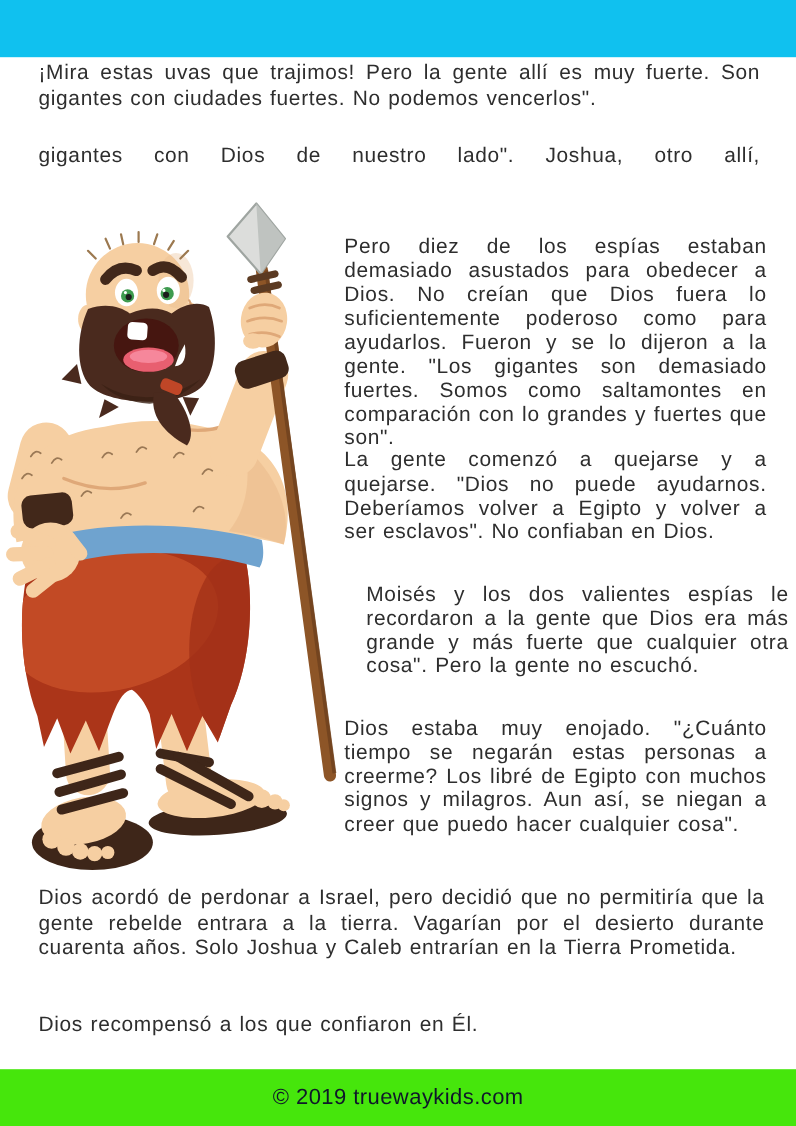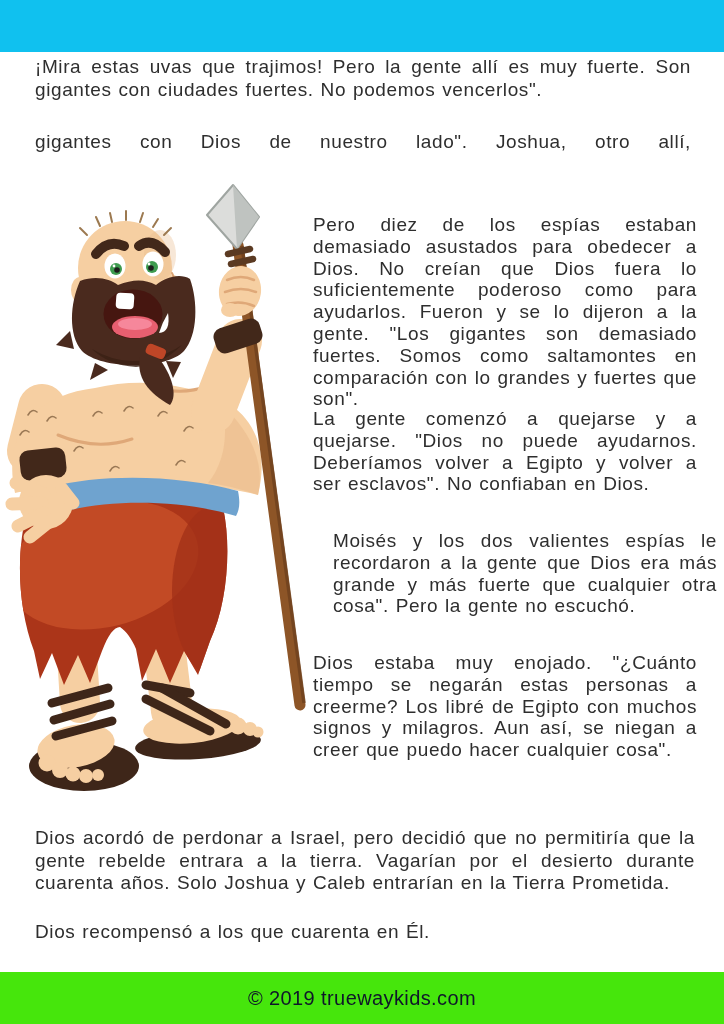--- a/index.html
+++ b/index.html
@@ -18,21 +18,21 @@
     letter-spacing:.6px;word-spacing:1px;
   }
   .full{left:35px;width:656px;}
   .col{left:313px;width:384px;line-height:21.8px;}
   #p1{top:56px;}
   #p2{top:131px;}
   #p3{top:186px;margin-top:28px;}
   #p4{top:408px;}
   #p5{top:530px;margin-left:20px;}
   #p6{top:652px;}
-  #p7{top:827px;width:660px;}
+  #p7{top:806px;width:660px;}
   #p8{top:921px;width:660px;text-align:left;}
   .jline{text-align:justify;text-align-last:justify;}
   .overlap{
     position:absolute;left:275px;top:17px;white-space:nowrap;
     font-size:19px;letter-spacing:.6px;
   }
   .illus{position:absolute;left:0;top:183px;width:330px;height:630px;}
   .illus svg{display:block;width:330px;height:630px;}
 </style>
 </head>
@@ -227,19 +227,19 @@
       </g>
     </svg>
   </div>
 
   <div id="p3" class="para col">Pero diez de los espías estaban demasiado asustados para obedecer a Dios. No creían que Dios fuera lo suficientemente poderoso como para ayudarlos. Fueron y se lo dijeron a la gente. "Los gigantes son demasiado fuertes. Somos como saltamontes en comparación con lo grandes y fuertes que son".</div>
   <div id="p4" class="para col">La gente comenzó a quejarse y a quejarse. "Dios no puede ayudarnos. Deberíamos volver a Egipto y volver a ser esclavos". No confiaban en Dios.</div>
   <div id="p5" class="para col">Moisés y los dos valientes espías le recordaron a la gente que Dios era más grande y más fuerte que cualquier otra cosa". Pero la gente no escuchó.</div>
   <div id="p6" class="para col">Dios estaba muy enojado. "¿Cuánto tiempo se negarán estas personas a creerme? Los libré de Egipto con muchos signos y milagros. Aun así, se niegan a creer que puedo hacer cualquier cosa".</div>
 
   <div id="p7" class="para full">Dios acordó de perdonar a Israel, pero decidió que no permitiría que la gente rebelde entrara a la tierra. Vagarían por el desierto durante cuarenta años. Solo Joshua y Caleb entrarían en la Tierra Prometida.</div>
-  <div id="p8" class="para full">Dios recompensó a los que cuarenta en Él.</div>
+  <div id="p8" class="para full">Dios recompensó a los que confiaron en Él.</div>
 
   <div class="bar-bottom">
     <span class="copyright">© 2019 truewaykids.com</span>
   </div>
 
 </div>
 
 </body></html>

